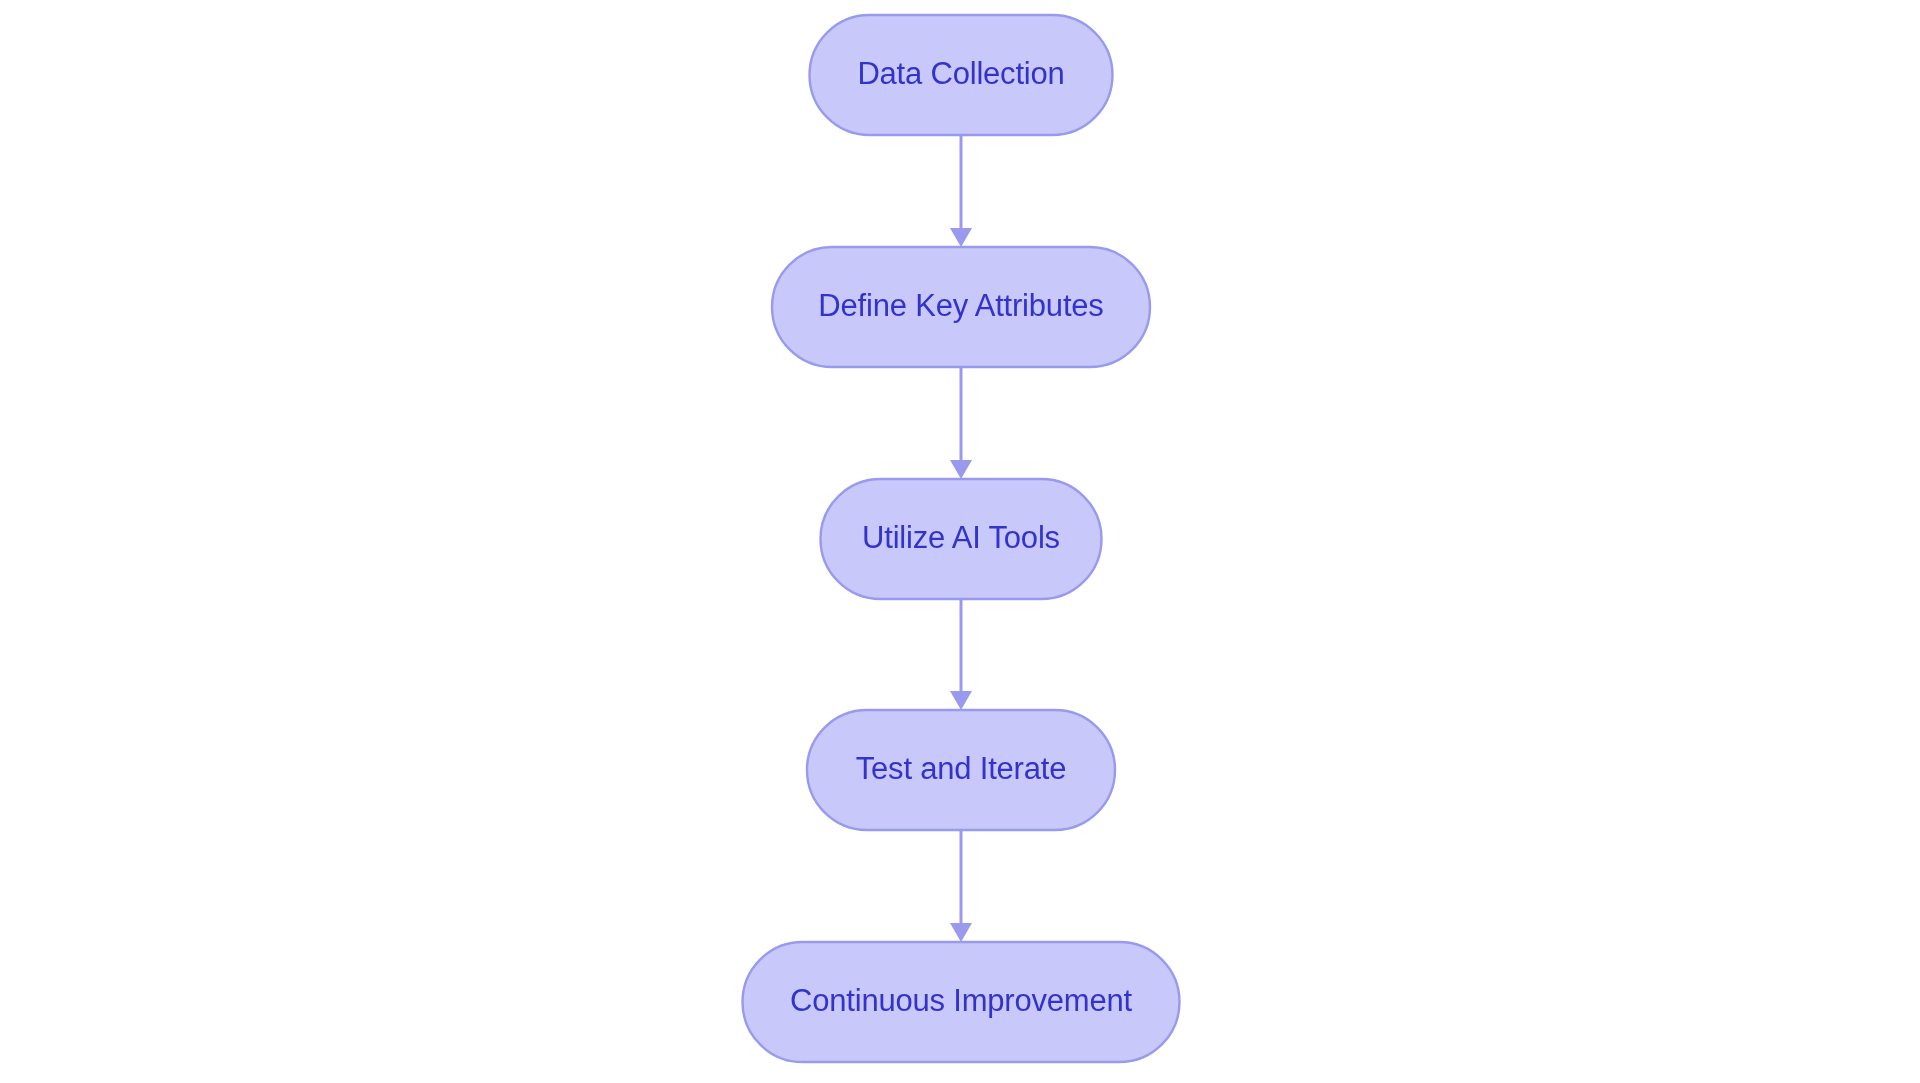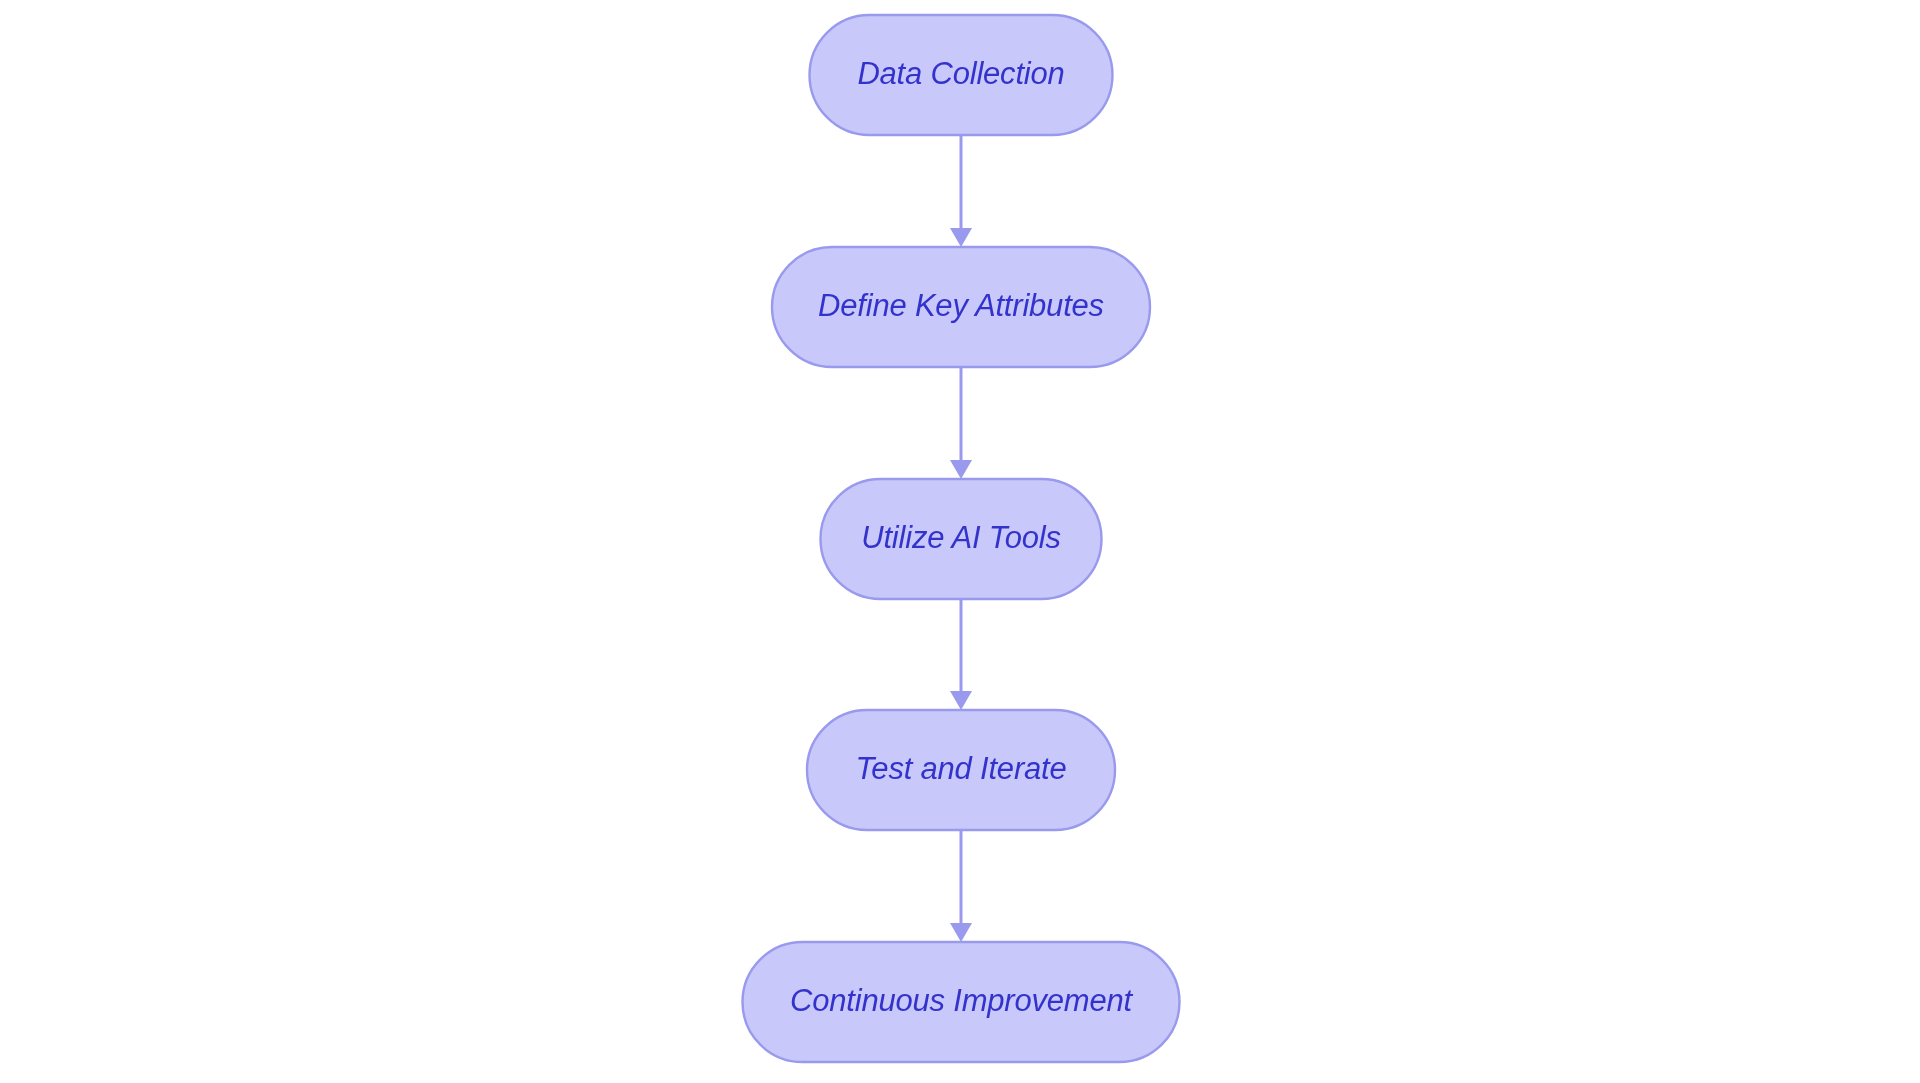--- a/index.html
+++ b/index.html
@@ -10,21 +10,20 @@
   }
   body {
     font-family: "Liberation Sans", sans-serif;
   }
   #canvas {
     position: relative;
     width: 1920px;
     height: 1083px;
     background: #ffffff;
     overflow: hidden;
-    font-style: italic;
   }
   #flow-svg {
     position: absolute;
     left: 0;
     top: 0;
     width: 1920px;
     height: 1083px;
   }
   .node-shape {
     stroke-width: 2.4;

